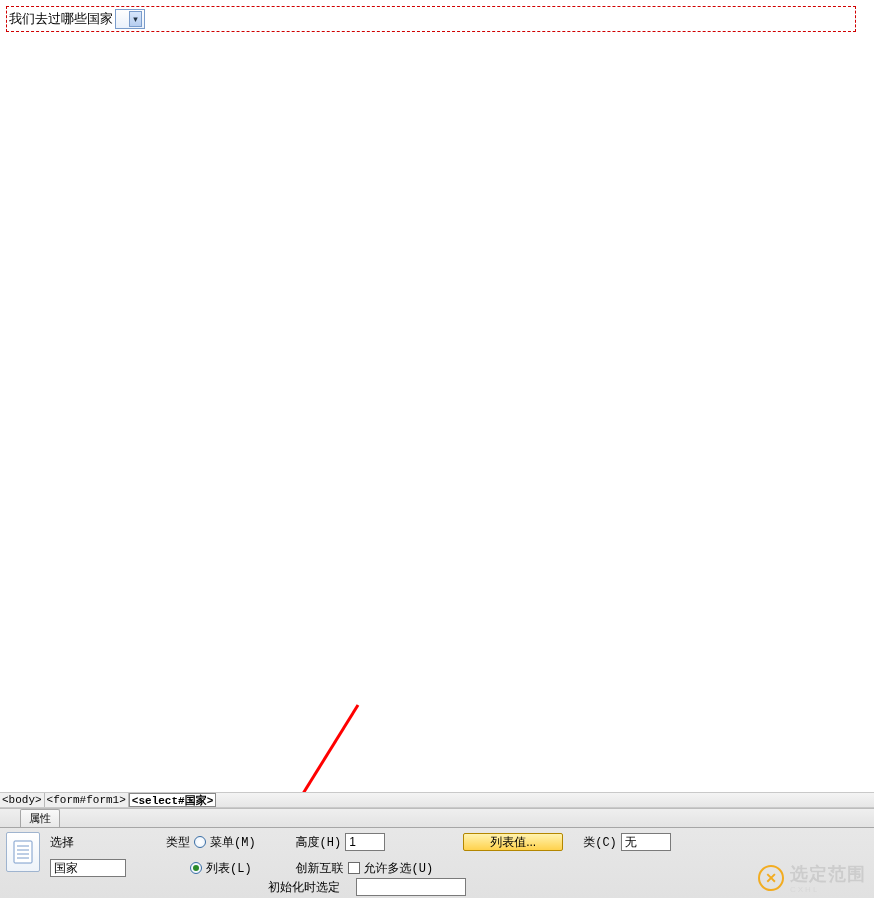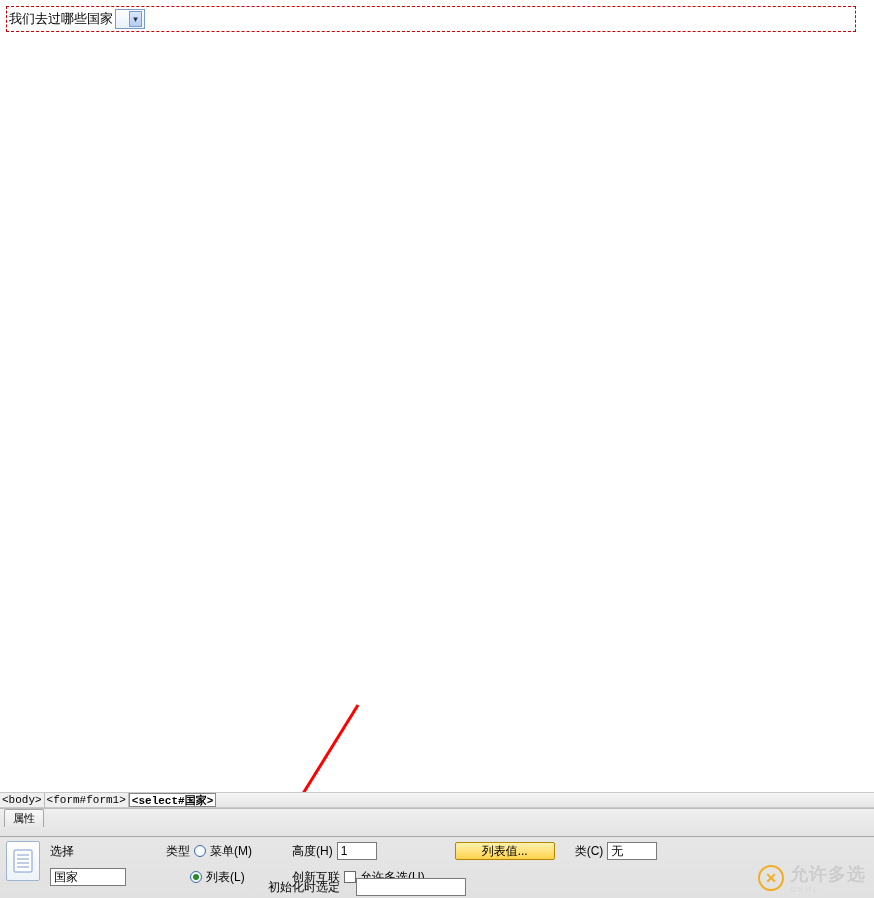--- a/index.html
+++ b/index.html
@@ -97,24 +97,24 @@
   }
 
   
   .props-panel {
     position: absolute;
     top: 808px; left: 0; right: 0; bottom: 0;
     background: linear-gradient(#e9e9e9,#e1e1e1);
     border-top: 1px solid #bcbcbc;
   }
   .props-tab-row {
-    height: 28px;
-    display: flex;
-    align-items: flex-start;
-    padding-left: 4px;
+    height: 19px;
+    display: flex;
+    align-items: center;
+    padding-left: 20px;
     border-bottom: 1px solid #a6a6a6;
     background: linear-gradient(#efefef,#e3e3e3);
   }
   .props-tab {
     font-size: 11px;
     padding: 1px 8px;
     background: linear-gradient(#f9f9f9,#e8e8e8);
     border: 1px solid #a6a6a6;
     border-bottom: none;
     border-radius: 2px 2px 0 0;
@@ -142,21 +142,21 @@
 
   .col {
     display: flex;
     flex-direction: column;
     gap: 6px;
     font-size: 12px;
     color: #000;
   }
   .row { display: flex; align-items: center; gap: 4px; height: 20px; }
 
-  .field-label { white-space: nowrap; }
+  .field-label { white-space: nowrap; font-family: Liberation Mono, monospace; }
 
   input[type="text"].pi {
     height: 18px;
     border: 1px solid #7a7a7a;
     background: #fff;
     font-size: 12px;
     padding: 0 3px;
   }
   .name-input { width: 76px; }
   .height-input { width: 40px; }
@@ -323,17 +323,17 @@
   </div>
 
   <div class="bottom-row">
     <span class="field-label">初始化时选定</span>
     <input type="text" class="pi init-input" value="" style="">
   </div>
 
   <div class="watermark">
     <div class="wm-icon">✕</div>
     <div>
-      <span class="wm-text">允许多选</span>
+      <span class="wm-text">选定范围</span>
       <span class="wm-sub">CXHL</span>
     </div>
   </div>
 </div>
 
 </body></html>

